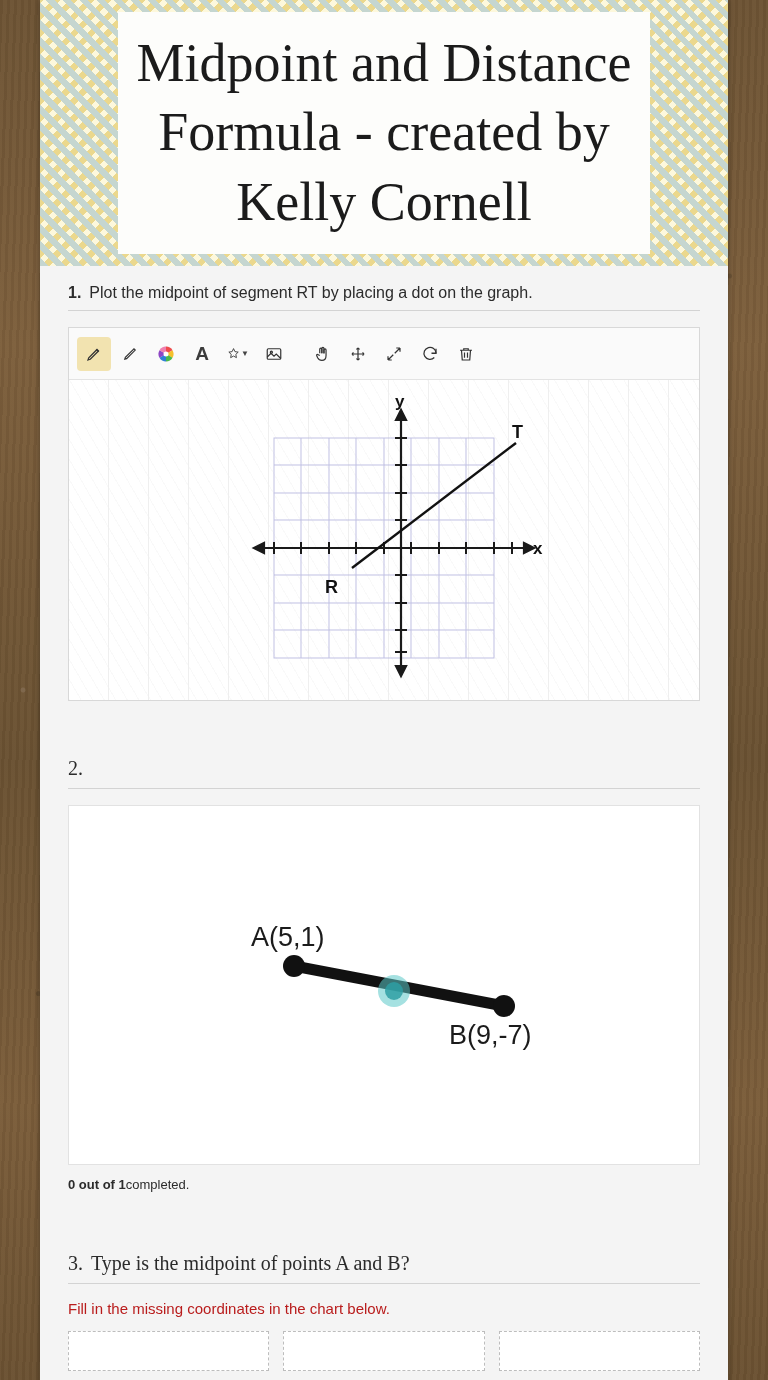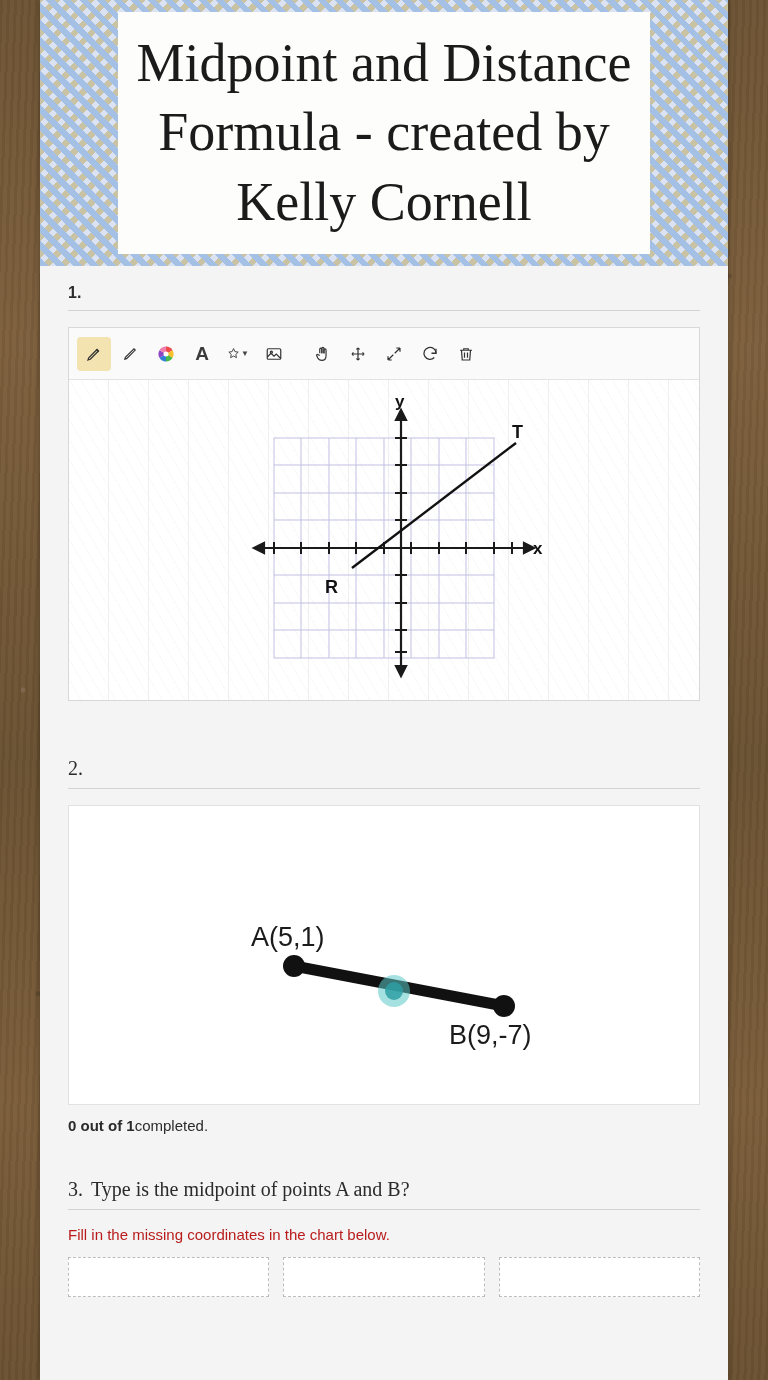--- a/index.html
+++ b/index.html
@@ -42,21 +42,21 @@
     min-height: 1380px;
     background: #f4f4f4;
     box-shadow: 0 0 6px rgba(0,0,0,.35);
   }
 
   
   .title-banner {
     position: relative;
     width: 688px;
     height: 266px;
-    background: #1d4ed8;
+    background: #fde047;
     overflow: hidden;
   }
   .banner-border {
     position: absolute;
     inset: 0;
     background:
       repeating-linear-gradient(45deg, #bcd5e8 0 6px, transparent 6px 12px),
       repeating-linear-gradient(-45deg, #e8d79a 0 6px, transparent 6px 12px),
       #fdfdf7;
     opacity: .85;
@@ -149,29 +149,29 @@
     inset: 0;
     background-image:
       repeating-linear-gradient(90deg, transparent 0 39px, #efefef 39px 40px),
       repeating-linear-gradient(60deg, rgba(0,0,0,.025) 0 1px, transparent 1px 10px);
   }
 
   
   .figure-box {
     background: #fff;
     border: 1px solid #e2e2e2;
-    height: 300px;
+    height: 360px;
     position: relative;
     overflow: hidden;
   }
   .completed-line {
-    font-size: 15px;
+    font-size: 13px;
     color: #2b2b2b;
     margin-top: 12px;
-    margin-bottom: 44px;
+    margin-bottom: 60px;
   }
   .completed-line b { font-weight: bold; }
 
   
   .q3-sub {
     font-size: 15px;
     color: #b91c1c;
     margin-bottom: 14px;
   }
   .chart-row {
@@ -196,20 +196,21 @@
     <div class="banner-border"></div>
     <div class="banner-inner">
       <div class="title-text">Midpoint and Distance Formula - created by Kelly Cornell</div>
     </div>
   </div>
 
   <div class="content">
 
     <div class="q-head">
       <span class="q-num">1.</span>
+      <span class="q-text">Plot the midpoint of segment RT by placing a dot on the graph.</span>
     </div>
 
     <div class="draw-widget">
       <div class="toolbar">
         <button class="tool active">
           <svg width="18" height="18" viewBox="0 0 24 24" fill="none" stroke="#333" stroke-width="1.7">
             <path d="M4 20l3-1 11-11-2-2L5 17z"></path>
               <path d="M15 6l3 3"></path>
           </svg>
         </button>

